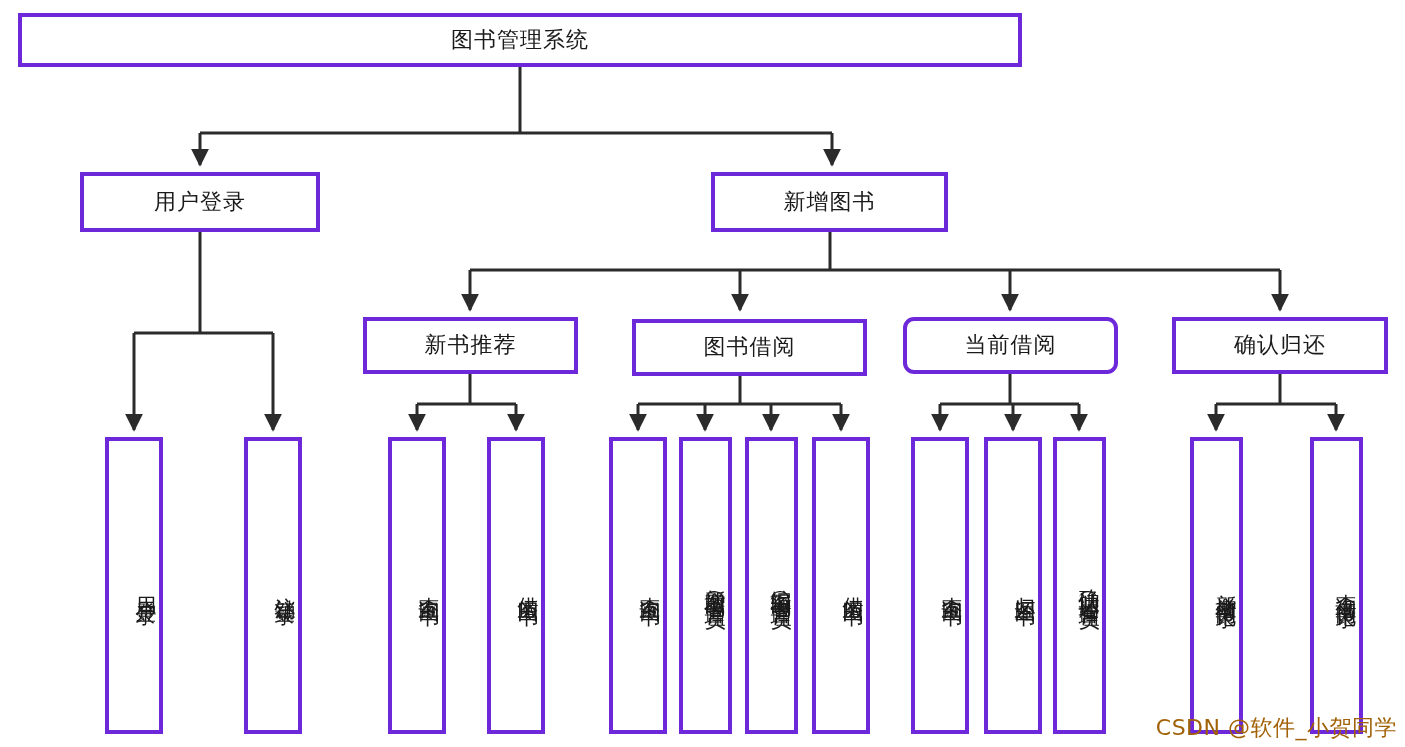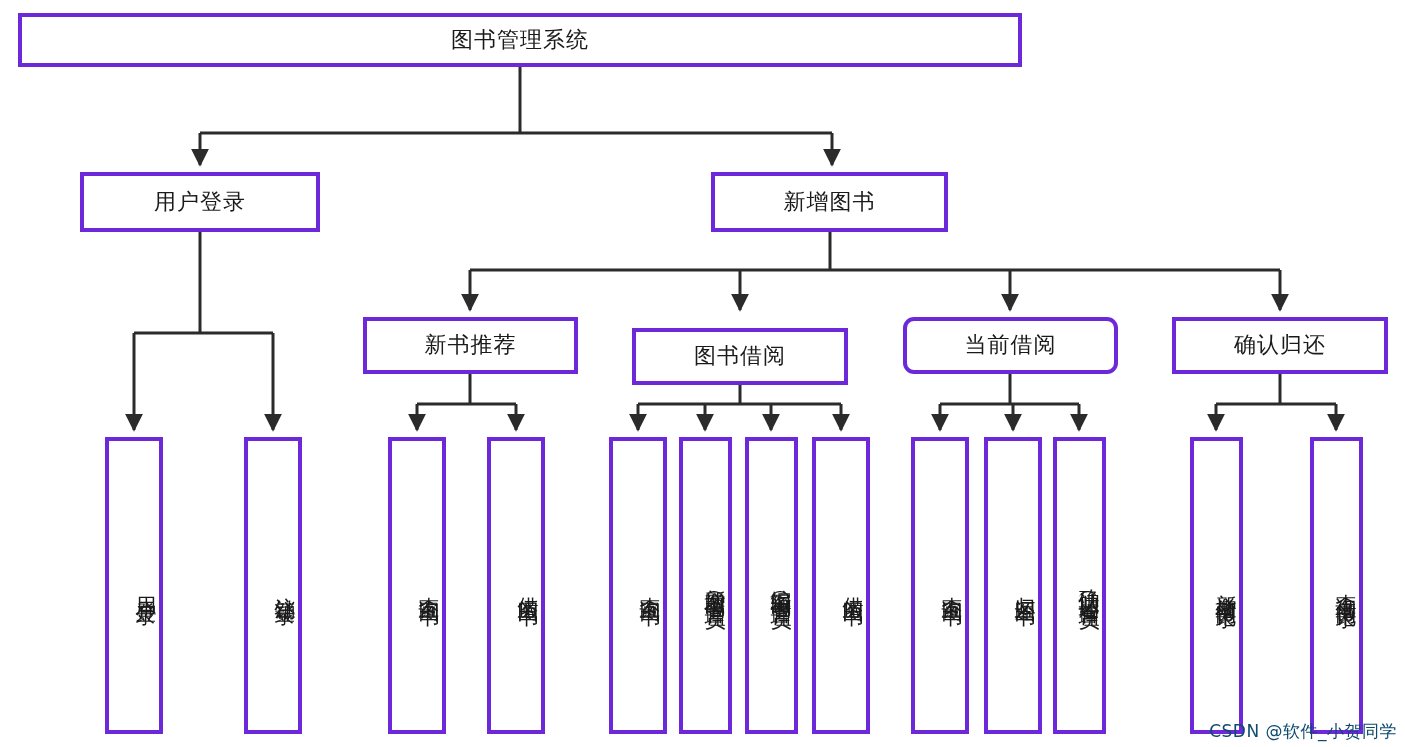--- a/index.html
+++ b/index.html
@@ -54,22 +54,22 @@
   }
   .node.vert .vlabel {
     writing-mode: vertical-rl;
     text-orientation: upright;
     white-space: nowrap;
   }
   .watermark {
     position: absolute;
     right: 8px;
     bottom: 4px;
-    font-size: 17px;
-    color: #0c4a6e;
+    font-size: 22px;
+    color: #a16207;
     z-index: 5;
     white-space: nowrap;
     letter-spacing: 0.5px;
   }
 </style>
 </head>
 <body>
 
 <div id="canvas">
 
@@ -123,21 +123,21 @@
       <path d="M 1336 404 L 1336 430" marker-end="url(#arrow)"></path>
     </g>
   </svg>
 
   <div class="node horiz" style="left: 18px; top: 13px; width: 1004px; height: 54px;">图书管理系统</div>
 
   <div class="node horiz" style="left: 80px; top: 172px; width: 240px; height: 60px;">用户登录</div>
   <div class="node horiz" style="left: 711px; top: 172px; width: 237px; height: 60px;">新增图书</div>
 
   <div class="node horiz" style="left: 363px; top: 317px; width: 215px; height: 57px;">新书推荐</div>
-  <div class="node horiz" style="left: 632px; top: 328px; width: 216px; height: 57px;">图书借阅</div>
+  <div class="node horiz" style="left: 632px; top: 319px; width: 235px; height: 57px;">图书借阅</div>
   <div class="node horiz" style="left: 903px; top: 317px; width: 215px; height: 57px; border-radius: 11px;">当前借阅</div>
   <div class="node horiz" style="left: 1172px; top: 317px; width: 216px; height: 57px;">确认归还</div>
 
   <div class="node vert" style="left: 105px; top: 437px; width: 58px; height: 297px;">
     <span class="vlabel">用户登录</span>
   </div>
   <div class="node vert" style="left: 244px; top: 437px; width: 58px; height: 297px;">
     <span class="vlabel">注销登录</span>
   </div>
 

